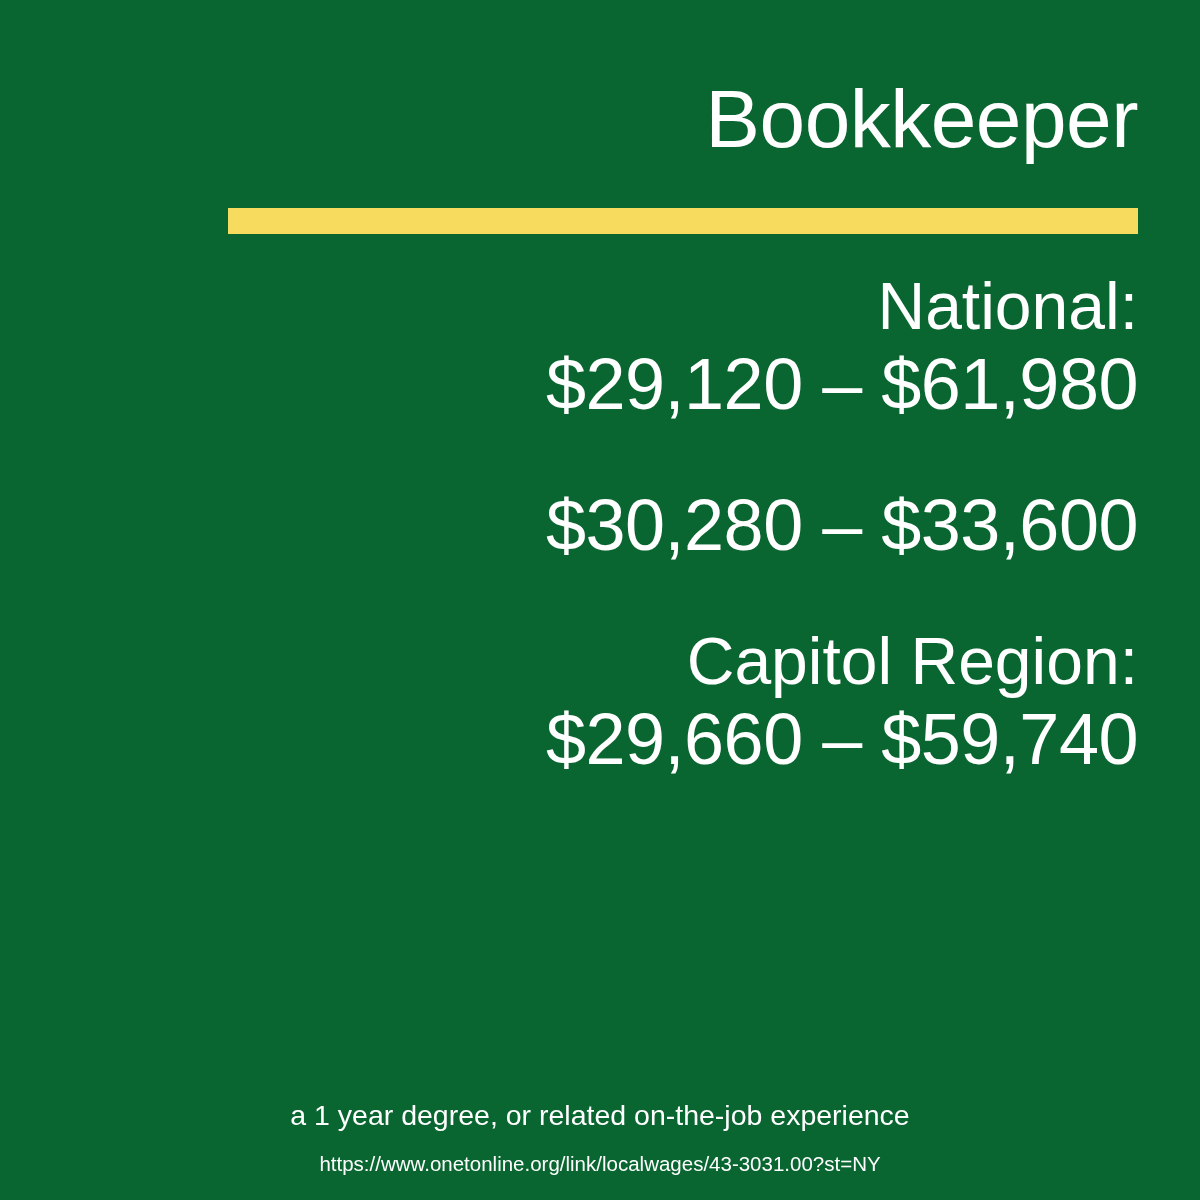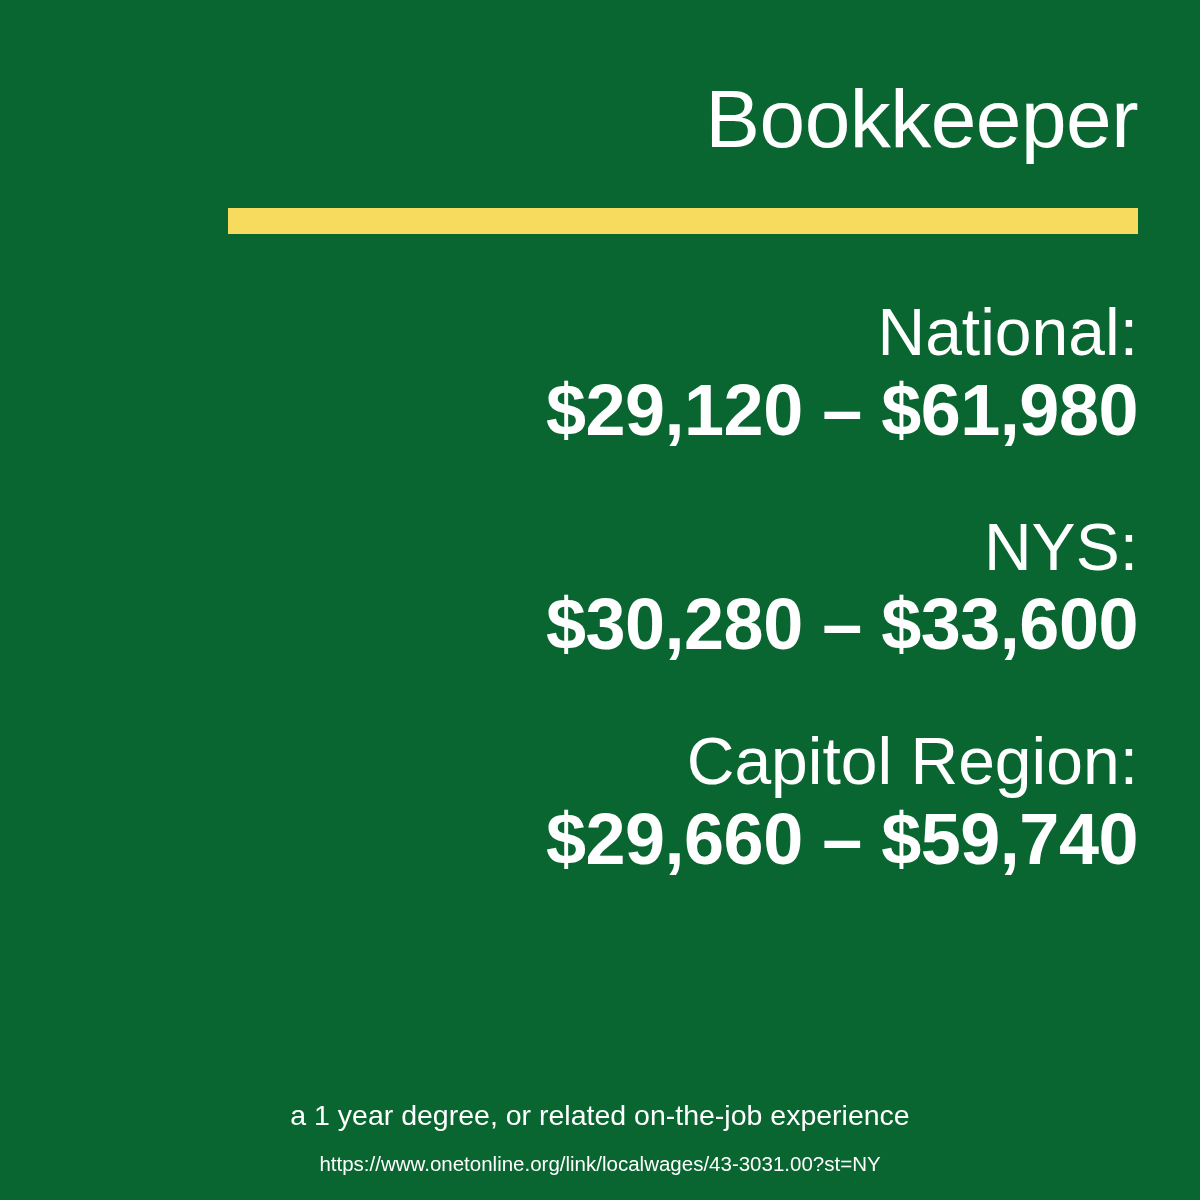--- a/index.html
+++ b/index.html
@@ -36,35 +36,35 @@
   .rule {
     margin: 48px 0 0 auto;
     width: 910px;
     height: 26px;
     background: #f7db5e;
   }
   .wages {
     padding: 0 62px 0 62px;
     text-align: right;
     flex: 0 0 auto;
-    margin-top: 62px;
+    margin-top: 36px;
   }
   .wage-group {
     margin-bottom: 60px;
   }
   .wage-label {
     font-size: 66px;
     line-height: 1.12;
     font-weight: 400;
     color: #ffffff;
   }
   .wage-value {
     font-size: 72px;
     line-height: 1.12;
-    font-weight: 700;
+    font-weight: 400;
     color: #ffffff;
     letter-spacing: -0.5px;
   }
   .footer {
     position: absolute;
     left: 0;
     right: 0;
     bottom: 22px;
     text-align: center;
     padding: 0 40px;
@@ -94,21 +94,20 @@
   </div>
 
   <div class="wages">
 
     <div class="wage-group">
       <div class="wage-label">National:</div>
       <div class="wage-value">$29,120 – $61,980</div>
     </div>
 
     <div class="wage-group">
-      <div class="wage-label">NYS:</div>
       <div class="wage-value">$30,280 – $33,600</div>
     </div>
 
     <div class="wage-group">
       <div class="wage-label">Capitol Region:</div>
       <div class="wage-value">$29,660 – $59,740</div>
     </div>
 
   </div>
 

